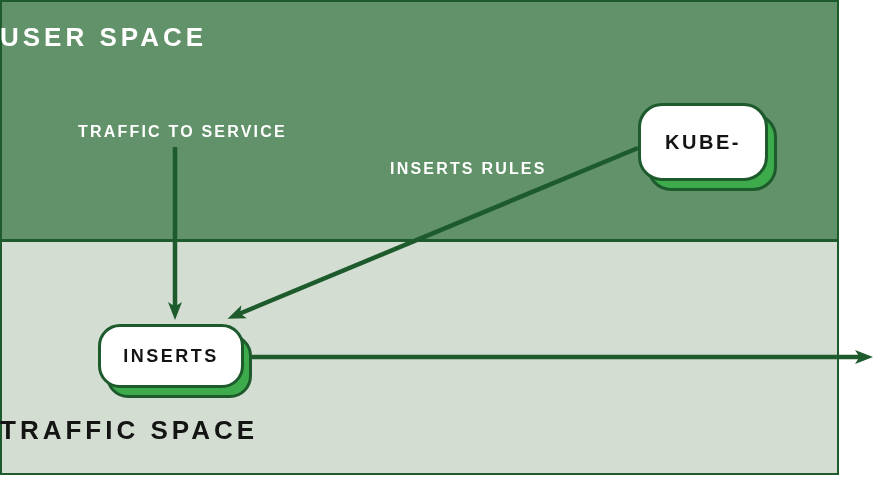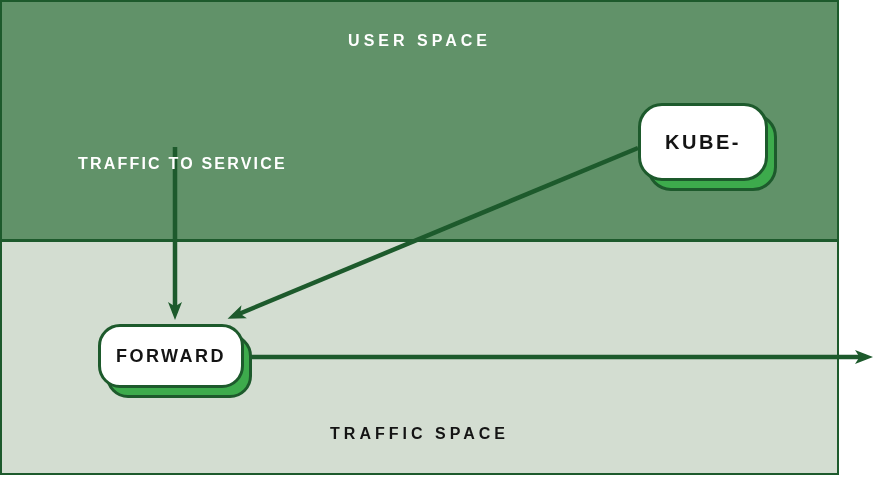--- a/index.html
+++ b/index.html
@@ -40,45 +40,42 @@
   .region.kernel {
     top: 241px;
     height: 234px;
     background: var(--kernel-space-bg);
     border-top-width: 1px;
   }
   .region-title {
     position: absolute;
     left: 0;
     width: 839px;
-    text-align: center;
-    font-size: 16px;
+    font-size: 26px;
     letter-spacing: 4px;
     z-index: 3;
-    margin-top: 10px;
   }
   .region-title.user-title { top: 22px; color: var(--text-light); }
   .region-title.kernel-title { top: 415px; color: var(--text-dark); }
 
   .arrows {
     position: absolute;
     top: 0; left: 0;
     z-index: 2;
     pointer-events: none;
   }
   .arrows line { stroke: var(--line-dark-green); stroke-width: 4.5; }
   .arrows .head { fill: var(--line-dark-green); }
 
   .edge-label {
     position: absolute;
     font-size: 16px;
     letter-spacing: 2.2px;
     white-space: nowrap;
     z-index: 3;
-    margin-top: 32px;
   }
   .edge-label.light { color: var(--text-light); }
   .edge-label.dark  { color: var(--text-dark); }
   .label-traffic { left: 78px;  top: 123px; }
   .label-inserts { left: 390px; top: 160px; }
   .label-forward { left: 465px; top: 333px; }
 
   .node { position: absolute; z-index: 4; }
   .node .shadow {
     position: absolute;
@@ -123,29 +120,30 @@
         <path class="head" d="M2,2 L20,9 L2,16 L6.5,9 Z"></path>
       </marker>
     </defs>
     <line x1="175" y1="147" x2="175" y2="313" marker-end="url(#ah)"></line>
     <line x1="638" y1="148" x2="234" y2="316" marker-end="url(#ah)"></line>
     <line x1="246" y1="357" x2="866" y2="357" marker-end="url(#ah)"></line>
   </svg>
 
   <div class="edge-label light label-traffic">TRAFFIC TO SERVICE</div>
 
+  <div class="edge-label light label-inserts">INSERTS RULES</div>
 
 
   <div class="node node-kube">
     <div class="shadow"></div>
     <div class="body">
       <span>KUBE-</span>
     </div>
   </div>
 
   <div class="node node-ipt">
     <div class="shadow"></div>
     <div class="body">
-      <span>FORWARD</span>
+      <span>INSERTS</span>
     </div>
   </div>
 
 </div>
 
 </body></html>

